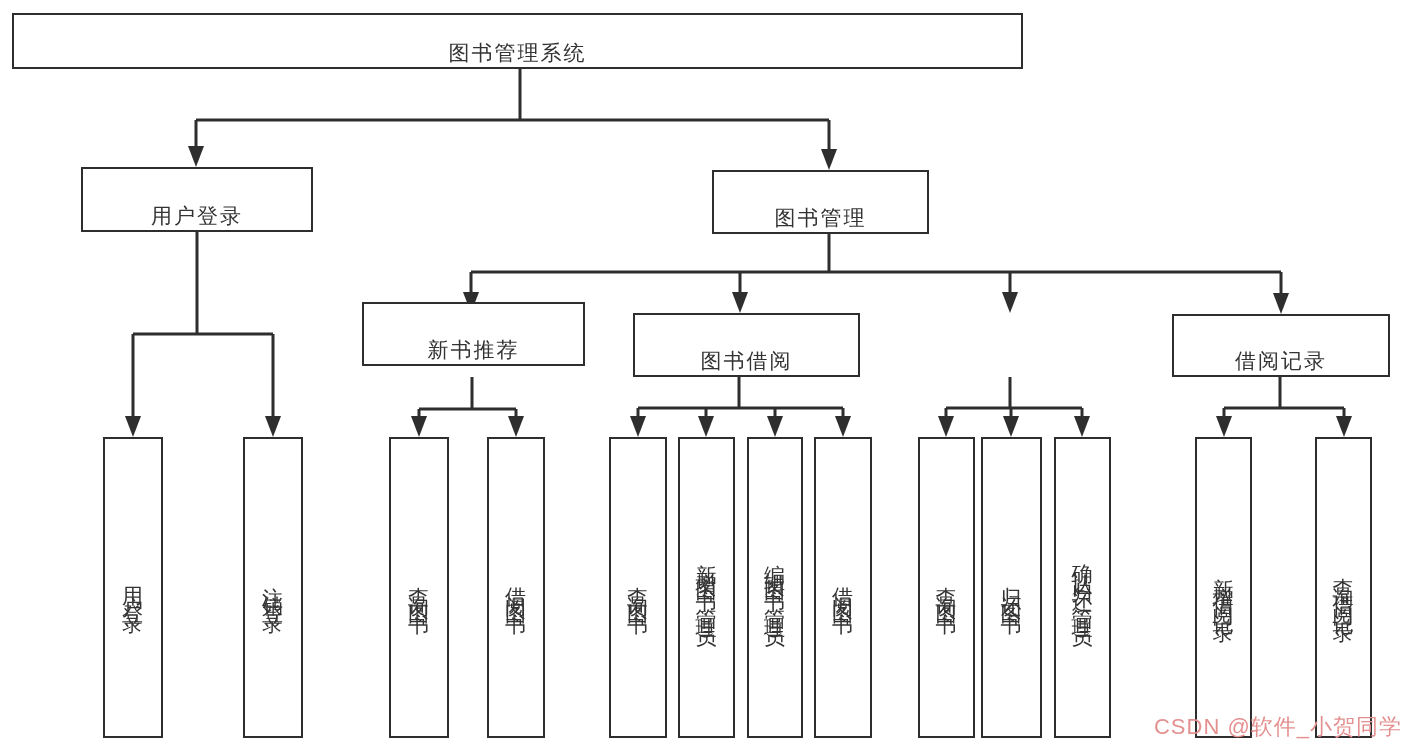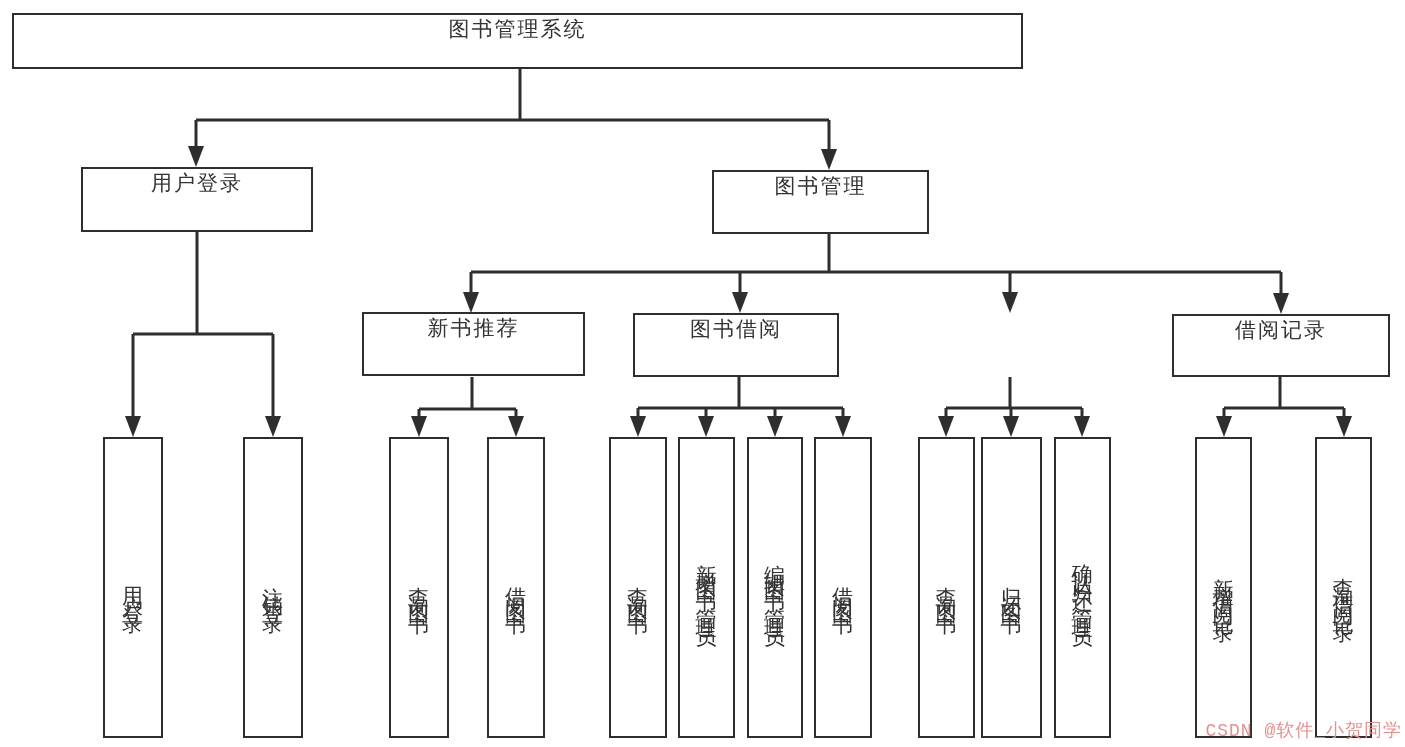--- a/index.html
+++ b/index.html
@@ -18,21 +18,21 @@
   }
   #connectors{position:absolute;left:0;top:0;z-index:0;}
   #connectors path{stroke:var(--line);stroke-width:3;fill:none;}
   #connectors polygon{fill:var(--line);stroke:none;}
 
   .hbox{
     position:absolute;
     box-sizing:border-box;
     border:2.7px solid var(--line);
     background:#fff;
-    display:flex;align-items:flex-start;justify-content:center;
+    display:flex;align-items:flex-end;justify-content:center;
     color:var(--text);
     font-size:21px;
     letter-spacing:2px;
     z-index:1;
     white-space:nowrap;
   }
   .vbox{
     position:absolute;
     top:437px;height:301px;
     box-sizing:border-box;
@@ -46,26 +46,25 @@
     text-orientation:mixed;
     color:var(--text);
     font-size:21px;
     letter-spacing:9px;
     line-height:1;
     white-space:nowrap;
   }
   #watermark{
     position:absolute;
     right:3px;bottom:5px;
-    font-size:18px;
+    font-size:22px;
     color:var(--watermark);
     letter-spacing:1px;
     z-index:2;
     white-space:nowrap;
-    font-family:Liberation Mono, monospace;
   }
 </style>
 </head>
 <body>
 
 <div id="canvas">
 
   <svg id="connectors" width="1405" height="747" viewBox="0 0 1405 747">
 
     <g>
@@ -120,24 +119,24 @@
     <span>图书管理系统</span>
   </div>
 
   <div class="hbox" style="left:81px;top:167px;width:232px;height:65px">
     <span>用户登录</span>
   </div>
   <div class="hbox" style="left:712px;top:170px;width:217px;height:64px">
     <span>图书管理</span>
   </div>
 
-  <div class="hbox" style="left:362px;top:312px;width:223px;height:64px">
+  <div class="hbox" style="left:362px;top:302px;width:223px;height:64px">
     <span>新书推荐</span>
   </div>
-  <div class="hbox" style="left:633px;top:313px;width:206px;height:64px">
+  <div class="hbox" style="left:633px;top:313px;width:227px;height:64px">
     <span>图书借阅</span>
   </div>
   <div class="hbox" style="left:1172px;top:314px;width:218px;height:63px">
     <span>借阅记录</span>
   </div>
 
   <div class="vbox" style="left:103px;width:60px">
     <span class="vtext">用户登录</span>
   </div>
   <div class="vbox" style="left:243px;width:60px">

